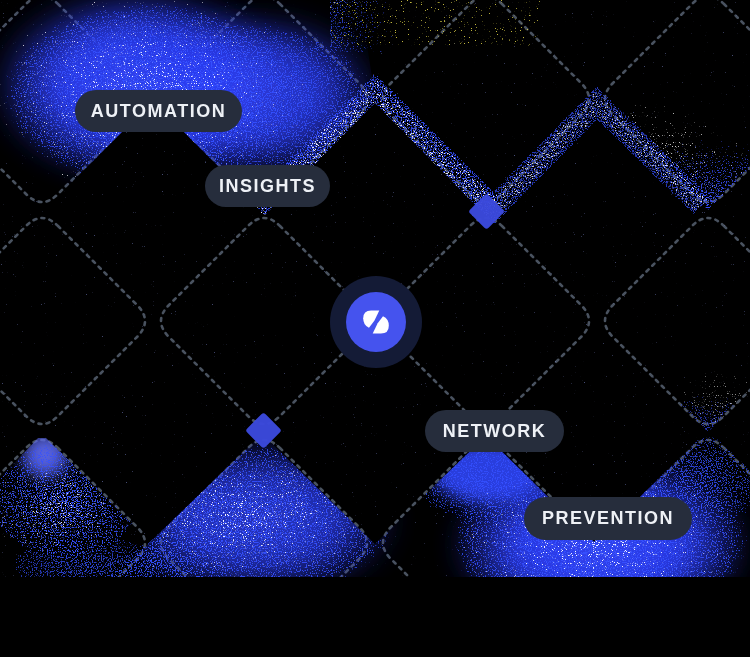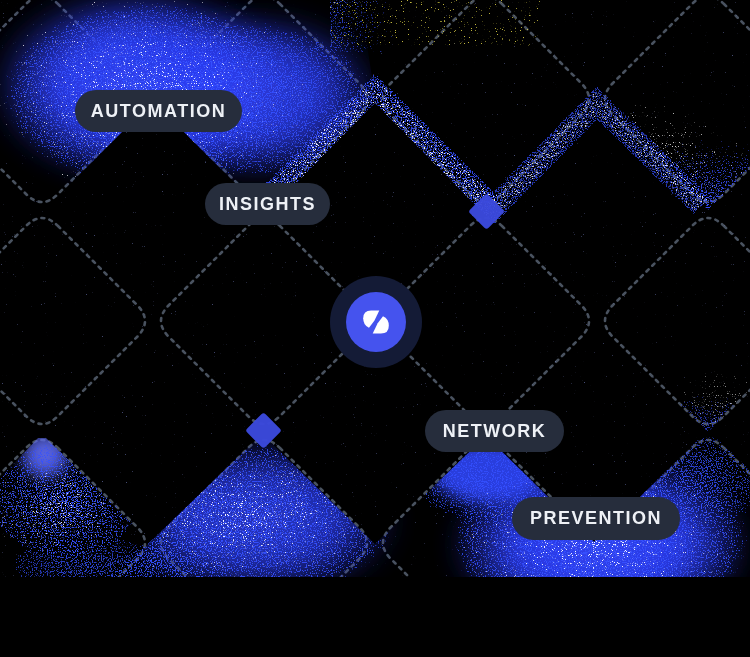--- a/index.html
+++ b/index.html
@@ -207,27 +207,27 @@
 
     <g>
       <rect x="-13" y="-13" width="26" height="26" rx="3" transform="translate(486.5,211.5) rotate(45)" style="fill:var(--node-blue,#3b49dc)" opacity="0.97"></rect>
       <rect x="-13" y="-13" width="26" height="26" rx="3" transform="translate(263.5,430.5) rotate(45)" style="fill:var(--node-blue,#3b49dc)" opacity="0.97"></rect>
     </g>
   </svg>
 
   <div class="pill" style="left:75px;top:90px;width:167px;height:42px;">
     <span>AUTOMATION</span>
   </div>
-  <div class="pill" style="left:205px;top:183px;width:125px;height:42px;">
+  <div class="pill" style="left:205px;top:165px;width:125px;height:42px;">
     <span>INSIGHTS</span>
   </div>
   <div class="pill" style="left:425px;top:410px;width:139px;height:42px;">
     <span>NETWORK</span>
   </div>
-  <div class="pill" style="left:512px;top:497px;width:168px;height:43px;text-align:right;">
+  <div class="pill" style="left:524px;top:497px;width:168px;height:43px;text-align:right;">
     <span>PREVENTION</span>
   </div>
 
   <div class="center-logo">
     <div class="inner">
       <svg width="38" height="38" viewBox="-23 -23 46 46">
         <g style="fill:var(--icon-glyph,#ffffff)">
           <path d="M 4 -14 L -6 -14 Q -15.5 -14 -15.5 -4.5 Q -15.5 4 -8.5 7 L -2 -1.5 Z"></path>
           <path d="M 4 -14 L -6 -14 Q -15.5 -14 -15.5 -4.5 Q -15.5 4 -8.5 7 L -2 -1.5 Z" transform="rotate(180)"></path>
         </g>

